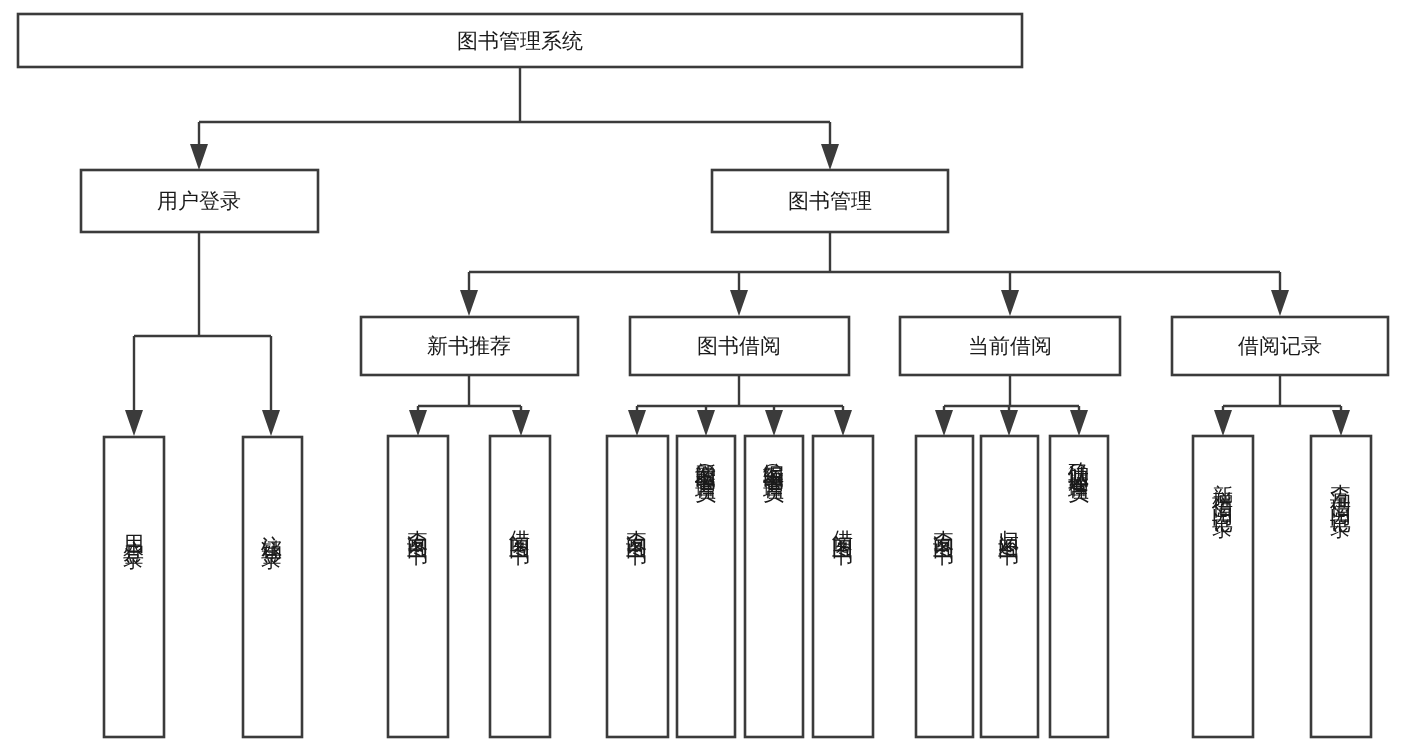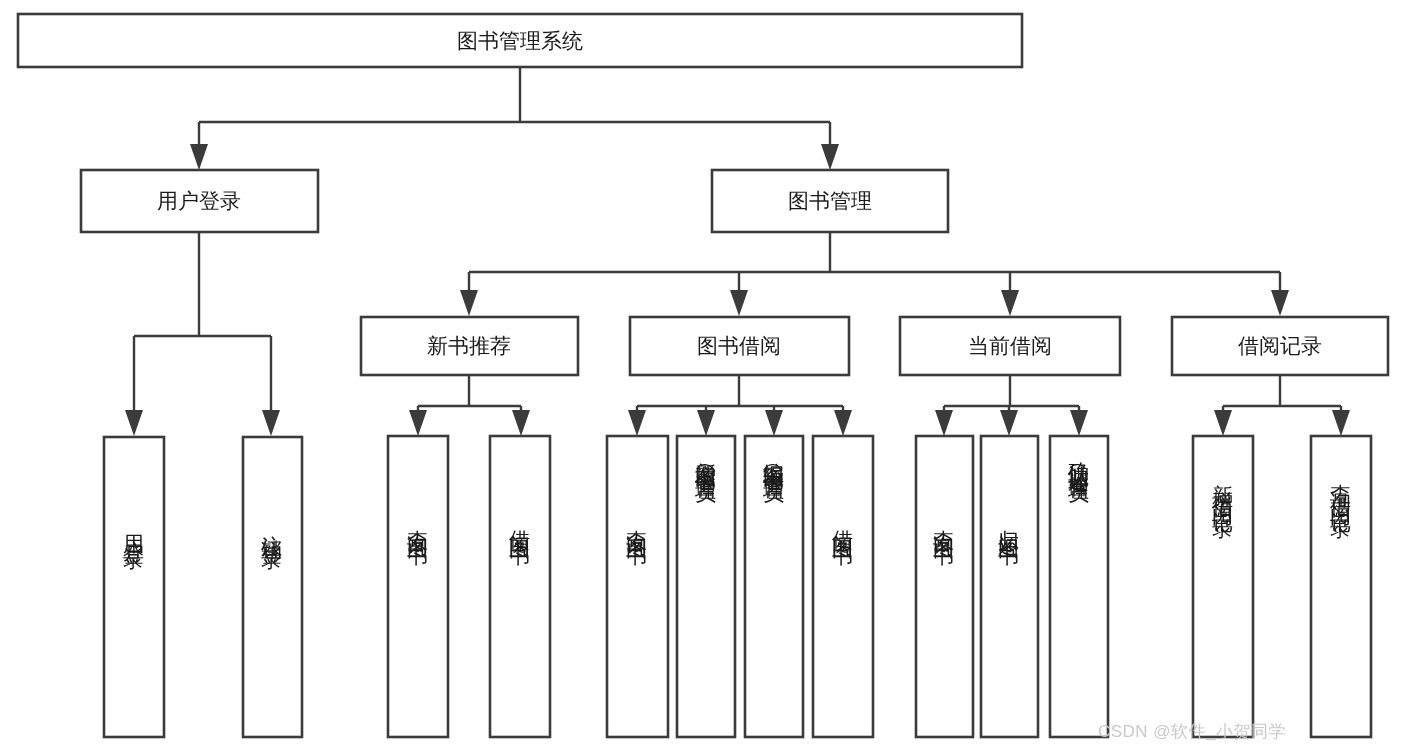--- a/index.html
+++ b/index.html
@@ -289,15 +289,14 @@
       <text class="node-label-v" x="1223" y="467" style="writing-mode: vertical-rl; text-orientation: upright; letter-spacing:7px; text-anchor: start;">新增借阅记录</text>
     </g>
 
     <g>
       <rect class="node-box" x="1311" y="436" width="60" height="301"></rect>
       <text class="node-label-v" x="1341" y="467" style="writing-mode: vertical-rl; text-orientation: upright; letter-spacing:7px; text-anchor: start;">查询借阅记录</text>
     </g>
 
   </svg>
 
-  <div class="watermark">CSDN @软件_小贺同学</div>
 
 </div>
 
 </body></html>

